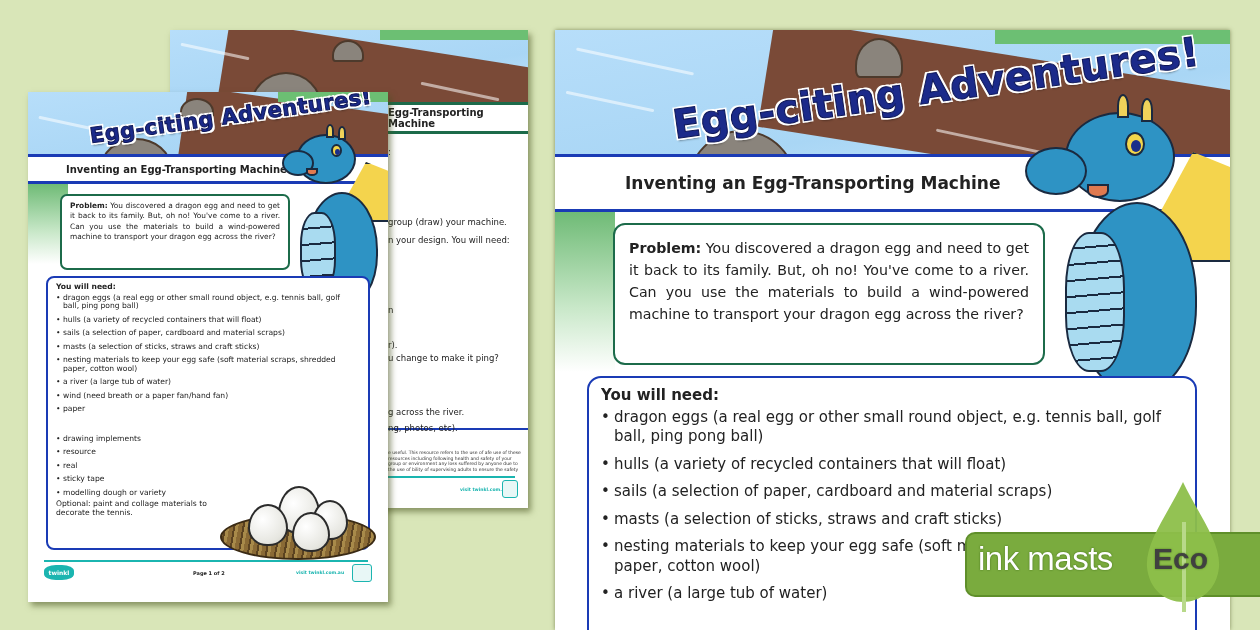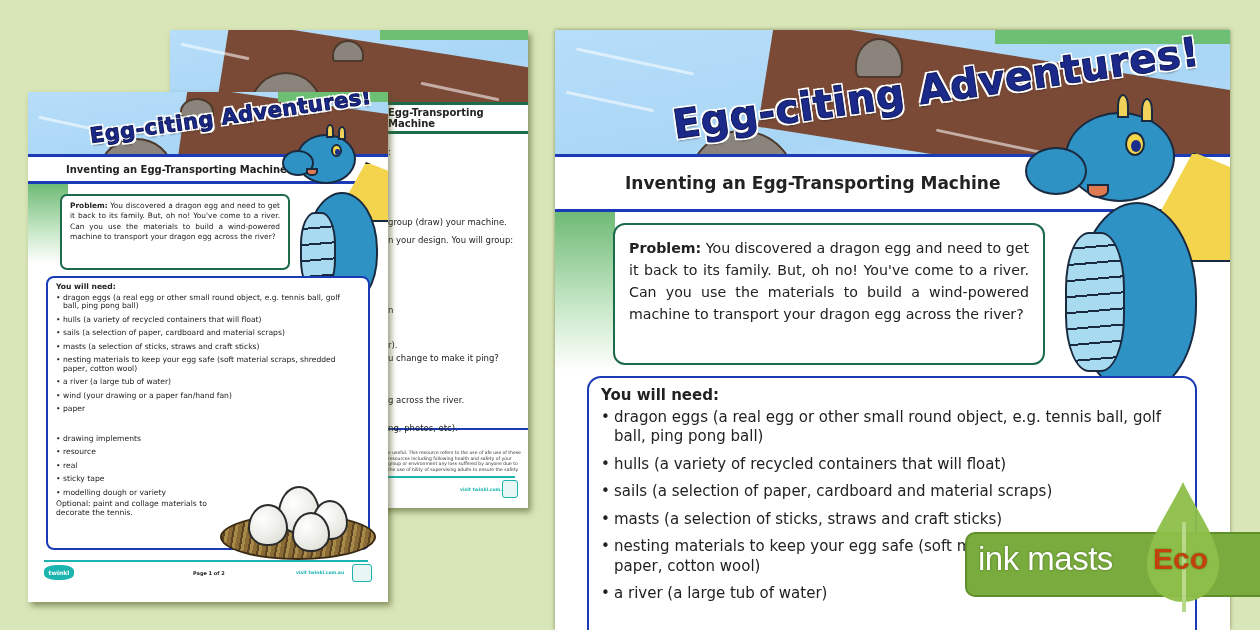--- a/index.html
+++ b/index.html
@@ -118,21 +118,21 @@
   .eco-leaf {
     position: absolute; left: 1145px; top: 482px; width: 76px; height: 120px;
     background: #8dbf4a;
     clip-path: path("M38 0 C 52 30, 76 60, 74 85 C 72 108, 55 120, 38 120 C 21 120, 4 108, 2 85 C 0 60, 24 30, 38 0 Z");
     opacity: 0.95;
   }
   .eco-stem { position: absolute; left: 1182px; top: 522px; width: 4px; height: 90px; background: #b8d98a; }
   .eco-label {
     position: absolute; left: 1153px; top: 542px;
     font-family: "Liberation Sans", sans-serif; font-weight: bold;
-    color: #c2410c; font-size: 30px; text-shadow: 0 0 2px #4a7a1e;
+    color: #404040; font-size: 30px; text-shadow: 0 0 2px #4a7a1e;
   }
 </style>
 </head>
 <body>
 
 <div class="page" style="left:170px; top:30px; width:358px; height:478px;">
   <div class="scene" style="height:80px;">
     <div class="bank" style="left:60px; top:-10px; width:360px; height:80px; transform:rotate(9deg);"></div>
     <div class="grass" style="left:210px; top:-2px; width:160px; height:12px;"></div>
     <div class="rock" style="left:162px; top:10px; width:32px; height:22px;"></div>
@@ -140,25 +140,25 @@
     <div class="streak" style="left:10px; top:20px; width:70px;"></div>
     <div class="streak" style="left:250px; top:60px; width:80px;"></div>
   </div>
   <div class="subtitle-band" style="top:72px; height:32px; border-color:#1c6b4a; justify-content:flex-start; padding-left:218px;">
     <span style="font-size:10px;">Egg-Transporting Machine</span>
   </div>
   <div class="need-box" style="left:200px; top:104px; width:175px; height:296px; border-top:none; border-radius:0 0 12px 0; border-left:none;"></div>
   <div style="position:absolute; left:218px; top:118px; font-size:8.5px; color:#222; line-height:1;">
     <div style="position:absolute; top:0;">:</div>
     <div style="position:absolute; top:70px; white-space:nowrap;">group (draw) your machine.</div>
-    <div style="position:absolute; top:88px; white-space:nowrap;">n your design. You will group:</div>
+    <div style="position:absolute; top:88px; white-space:nowrap;">n your design. You will need:</div>
     <div style="position:absolute; top:158px;">n</div>
     <div style="position:absolute; top:193px;">r).</div>
     <div style="position:absolute; top:206px; white-space:nowrap;">u change to make it ping?</div>
-    <div style="position:absolute; top:248px; white-space:nowrap;">g across the river.</div>
+    <div style="position:absolute; top:260px; white-space:nowrap;">g across the river.</div>
     <div style="position:absolute; top:276px; white-space:nowrap;">ng, photos, etc).</div>
   </div>
   <div class="disclaimer" style="left:218px; top:420px; width:135px; font-size:4.5px;">e useful. This resource refers to the use of afe use of these resources including following health and safety of your group or environment any loss suffered by anyone due to the use of bility of supervising adults to ensure the safety</div>
   <div class="footer-line" style="left:0; top:446px; width:345px;"></div>
   <div class="footer-text" style="left:290px; top:457px; font-size:4.5px;">visit twinkl.com.au</div>
   <div class="badge-logo" style="left:332px; top:450px; width:16px; height:18px;"></div>
 </div>
 
 <div class="page" style="left:28px; top:92px; width:360px; height:510px;">
   <div class="scene" style="height:80px;">
@@ -194,21 +194,21 @@
 
   <div class="need-box" style="left:18px; top:184px; width:324px; height:274px; padding:5px 8px; font-size:7.6px; line-height:1.12; border-radius:8px;">
     <div class="need-title" style="margin-bottom:2px;">You will need:</div>
     <ul>
       <li style="padding-left:7px; margin-bottom:5px; width:300px;">dragon eggs (a real egg or other small round object, e.g. tennis ball, golf ball, ping pong ball)</li>
       <li style="padding-left:7px; margin-bottom:5px;">hulls (a variety of recycled containers that will float)</li>
       <li style="padding-left:7px; margin-bottom:5px;">sails (a selection of paper, cardboard and material scraps)</li>
       <li style="padding-left:7px; margin-bottom:5px;">masts (a selection of sticks, straws and craft sticks)</li>
       <li style="padding-left:7px; margin-bottom:5px; width:305px;">nesting materials to keep your egg safe (soft material scraps, shredded paper, cotton wool)</li>
       <li style="padding-left:7px; margin-bottom:5px;">a river (a large tub of water)</li>
-      <li style="padding-left:7px; margin-bottom:5px;">wind (your drawing or a paper fan/hand fan)</li>
+      <li style="padding-left:7px; margin-bottom:5px;">wind (need breath or a paper fan/hand fan)</li>
       <li style="padding-left:7px; margin-bottom:21px;">paper</li>
       <li style="padding-left:7px; margin-bottom:5px;">drawing implements</li>
       <li style="padding-left:7px; margin-bottom:5px;">resource</li>
       <li style="padding-left:7px; margin-bottom:5px;">real</li>
       <li style="padding-left:7px; margin-bottom:5px;">sticky tape</li>
       <li style="padding-left:7px; margin-bottom:3px;">modelling dough or variety</li>
     </ul>
     <div style="width:165px;">Optional: paint and collage materials to decorate the tennis.</div>
   </div>
 

